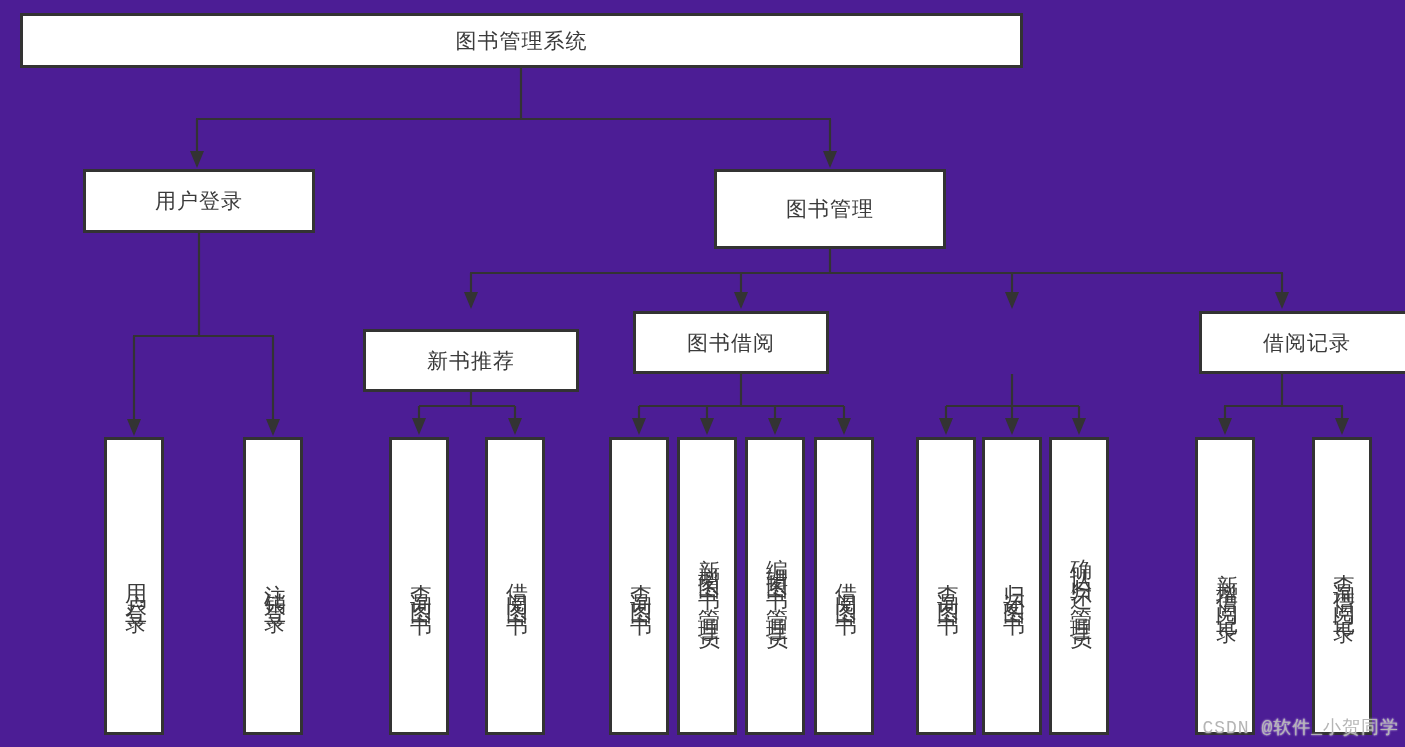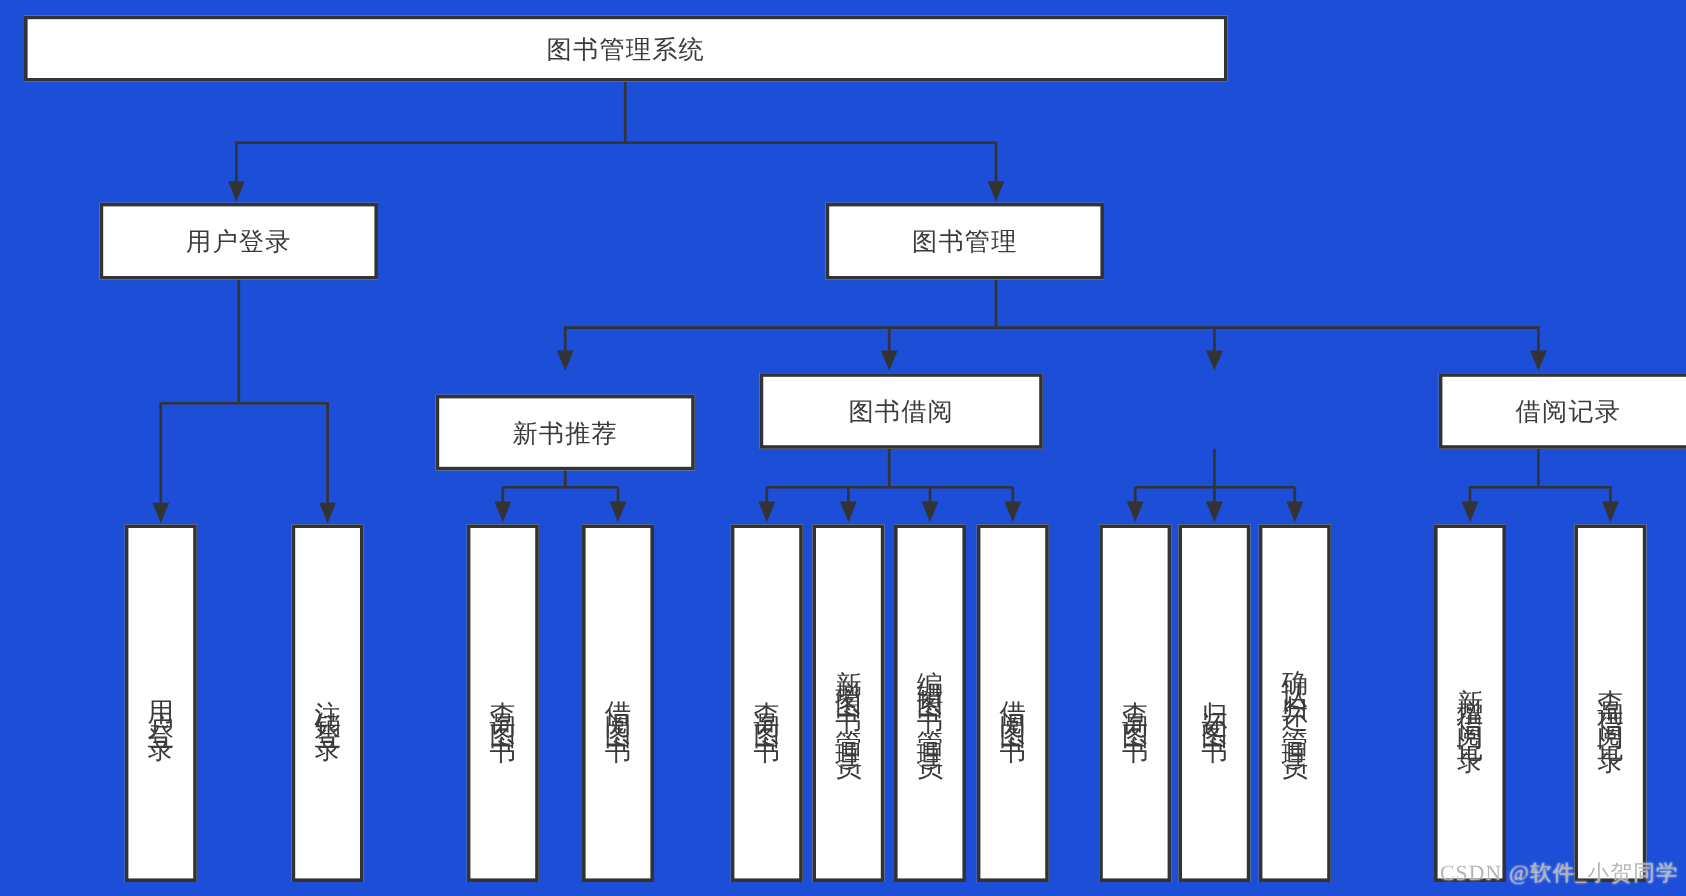--- a/index.html
+++ b/index.html
@@ -1,21 +1,21 @@
 <!DOCTYPE html>
 <html lang="zh"><head>
 <meta charset="utf-8">
 <title>图书管理系统</title>
 <style>
   html,body{margin:0;padding:0;background:#fff;}
   .canvas{
     position:relative;
     width:1405px;height:747px;
-    background:#1d4ed8;
-    font-family:Liberation Serif, serif;
+    background:#4c1d95;
+    font-family:Liberation Mono, monospace;
     color:#3b3b3b;
     overflow:hidden;
   }
   .connectors{
     position:absolute;left:0;top:0;width:1405px;height:747px;
     pointer-events:none;
   }
   .connectors path.line{stroke:#333333;stroke-width:2.2;fill:none;}
   .connectors path.head{fill:#333333;stroke:none;}
   .box{
@@ -87,28 +87,28 @@
     <path class="head" d="M1218 418 L1232 418 L1225 435 Z M1335 418 L1349 418 L1342 435 Z"></path>
   </svg>
 
   <div class="box" style="left:20px;top:13px;width:1003px;height:55px">
     <span class="hlabel">图书管理系统</span>
   </div>
 
   <div class="box" style="left:83px;top:169px;width:232px;height:64px">
     <span class="hlabel">用户登录</span>
   </div>
-  <div class="box" style="left:688px;top:169px;width:232px;height:64px">
+  <div class="box" style="left:714px;top:169px;width:232px;height:80px">
     <span class="hlabel">图书管理</span>
   </div>
 
   <div class="box" style="left:363px;top:329px;width:216px;height:63px">
     <span class="hlabel">新书推荐</span>
   </div>
-  <div class="box" style="left:633px;top:311px;width:236px;height:63px">
+  <div class="box" style="left:633px;top:311px;width:196px;height:63px">
     <span class="hlabel">图书借阅</span>
   </div>
   <div class="box" style="left:1199px;top:311px;width:216px;height:63px">
     <span class="hlabel">借阅记录</span>
   </div>
 
   <div class="leaf" style="left:104px;top:437px;width:60px;height:298px">
     <span class="vlabel">用户登录</span>
   </div>
   <div class="leaf" style="left:243px;top:437px;width:60px;height:298px">

